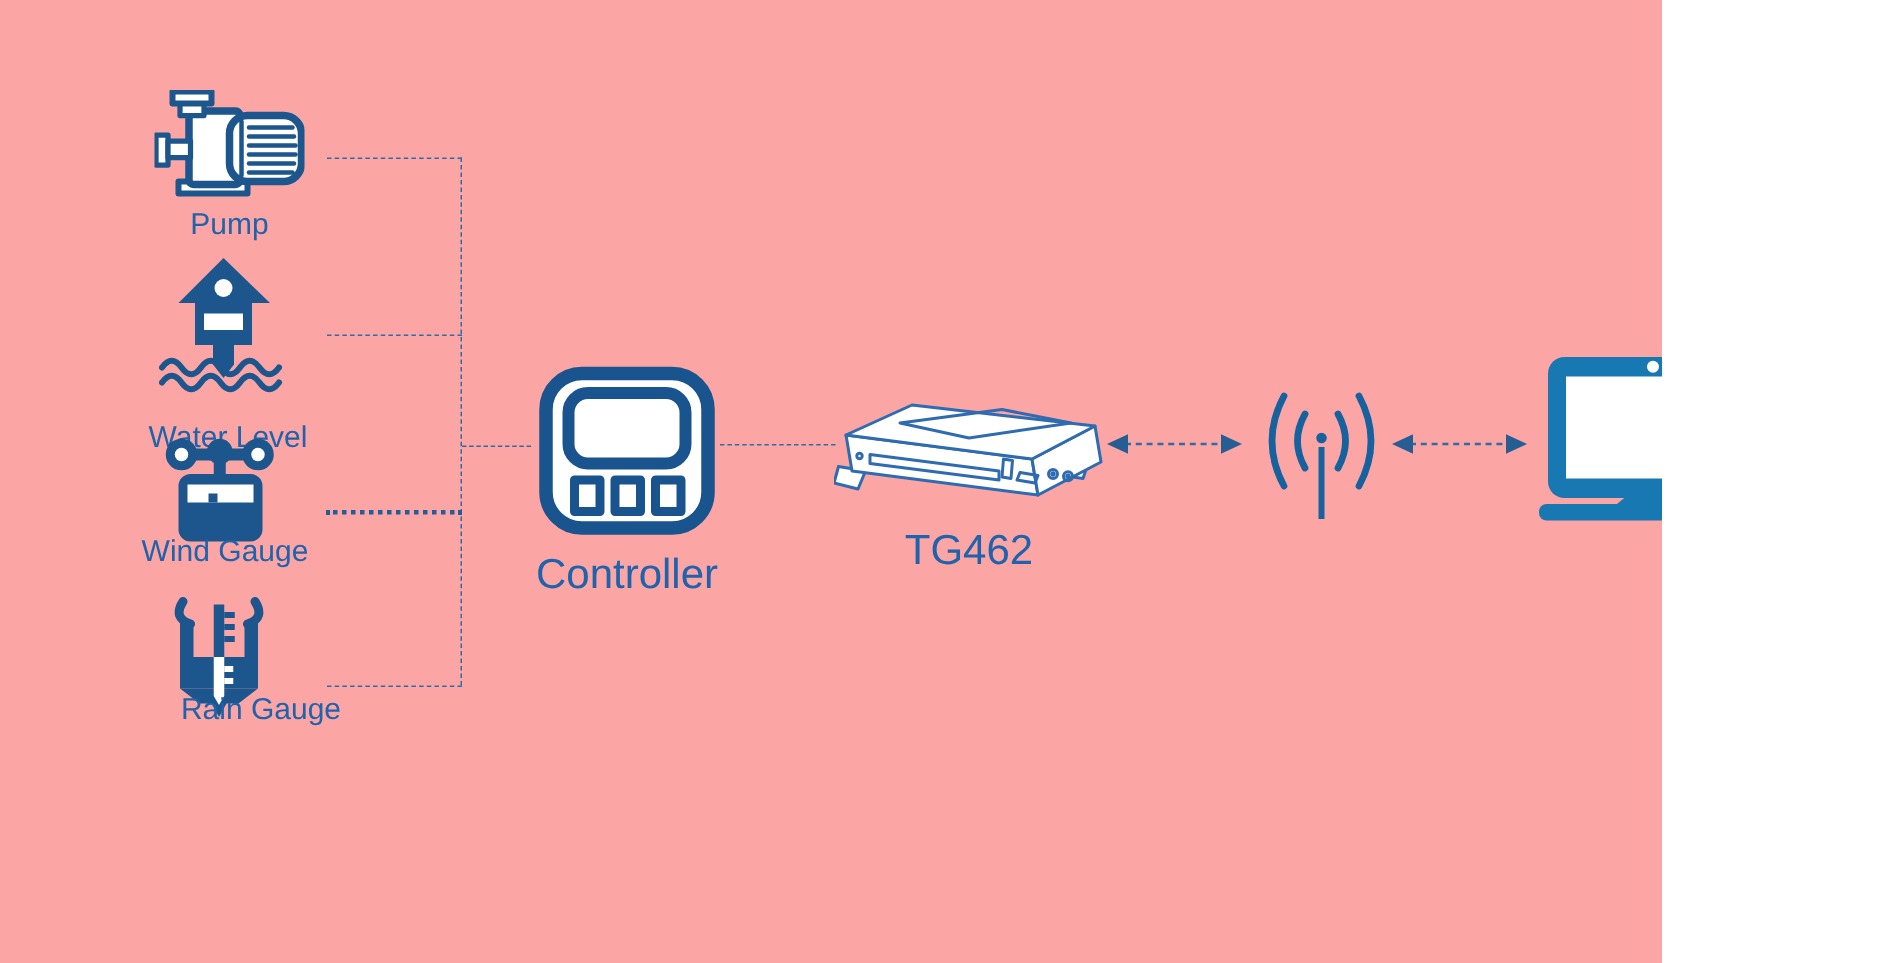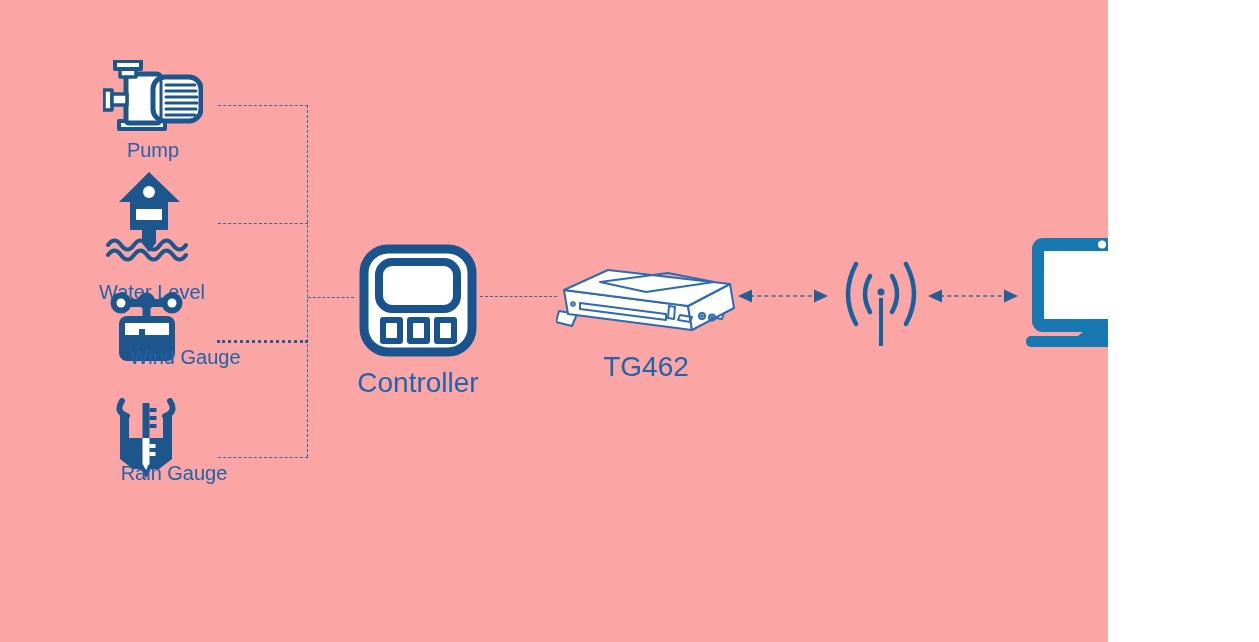--- a/index.html
+++ b/index.html
@@ -70,21 +70,21 @@
       <circle cx="13" cy="12" r="4.5" fill="#fff"></circle>
       <circle cx="64" cy="12" r="10.5" fill="#1C568D"></circle>
       <circle cx="64" cy="12" r="4.5" fill="#fff"></circle>
       <circle cx="38.5" cy="10" r="8.5" fill="#1C568D"></circle>
       <rect x="34.5" y="13" width="8" height="14" fill="#1C568D"></rect>
       <rect x="11" y="25" width="56" height="45" rx="8" fill="#1C568D"></rect>
       <rect x="17" y="32" width="44" height="12" fill="#fff"></rect>
       <rect x="31" y="38" width="6" height="6" fill="#1C568D"></rect>
     </svg>
   </div>
-  <div class="label small" style="left:150px;top:346px;margin-left:35px;">Wind Gauge</div>
+  <div class="label small" style="left:150px;top:357px;">Wind Gauge</div>
 
   <div class="abs" style="left:114px;top:398px;width:64px;height:86px;">
     <svg viewBox="0 0 64 86" width="64" height="86">
       <g stroke="#1C568D" stroke-width="6" fill="none" stroke-linecap="round">
         <path d="M13,18 Q1,14 8,3"></path>
         <path d="M51,18 Q63,14 56,3"></path>
       </g>
       <rect x="6" y="16" width="9" height="25" fill="#1C568D"></rect>
       <rect x="49" y="16" width="9" height="25" fill="#1C568D"></rect>
       <rect x="6" y="40" width="52" height="21" fill="#1C568D"></rect>

